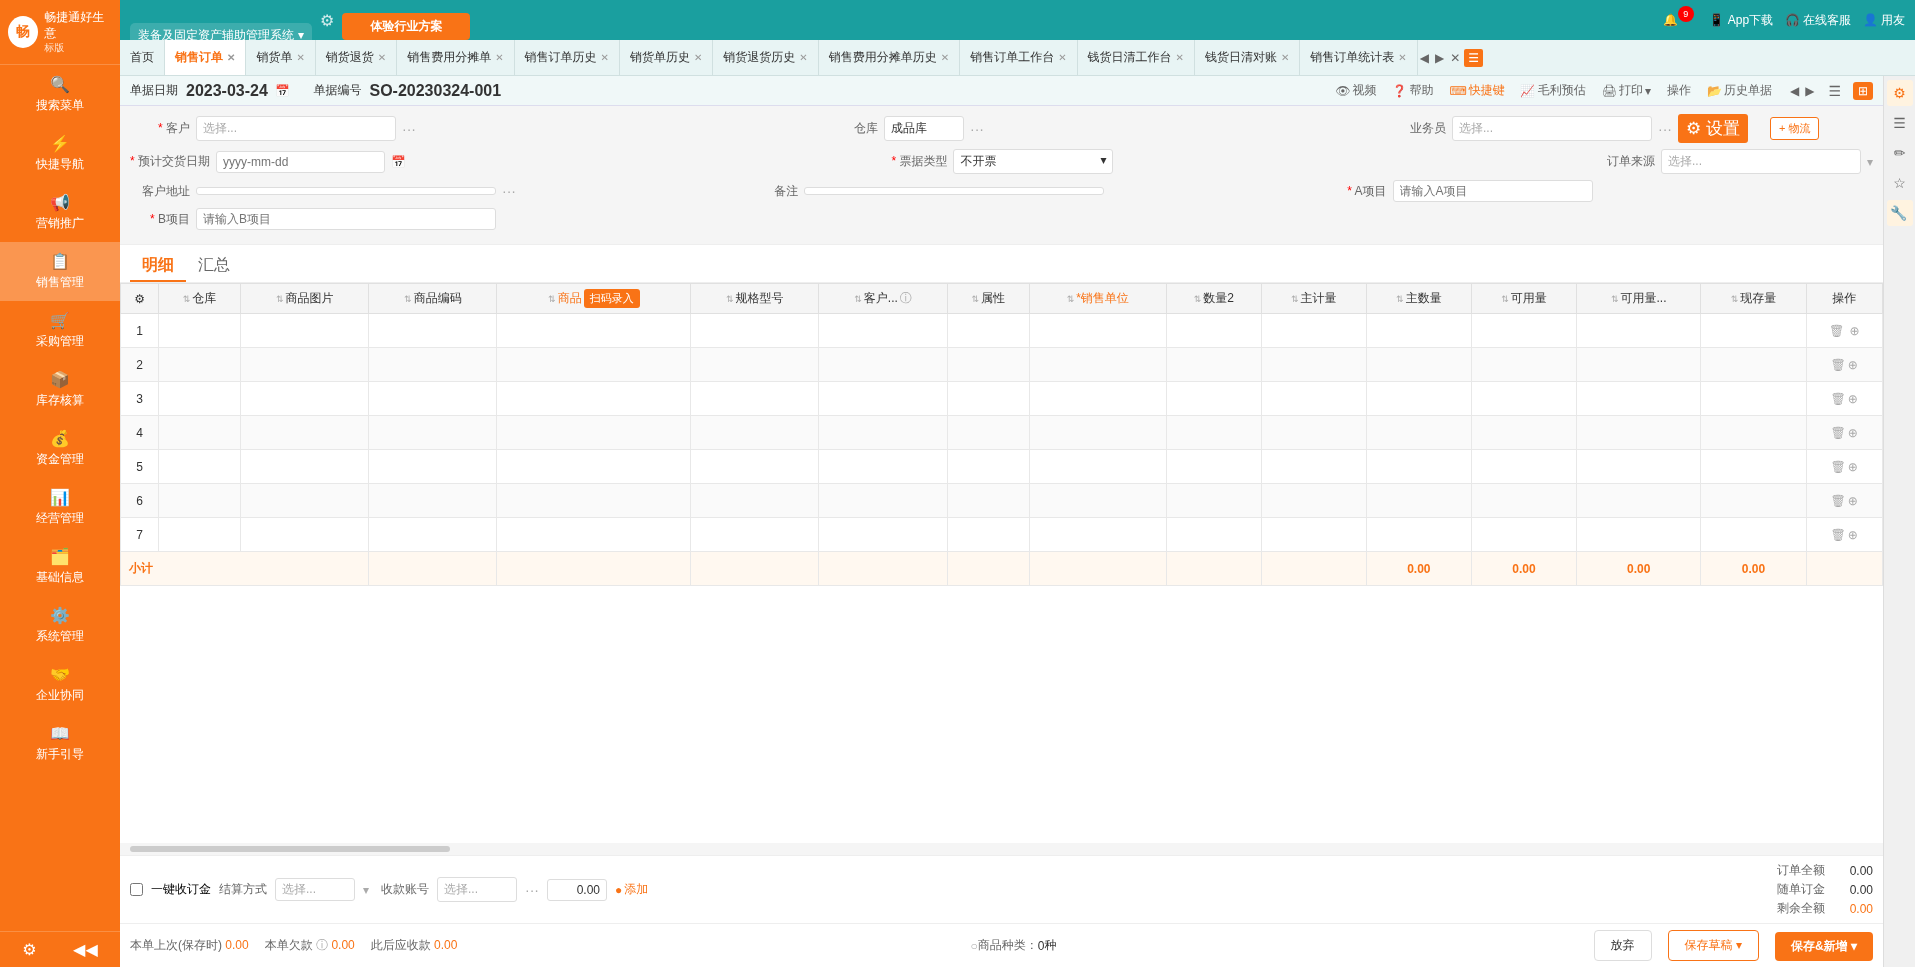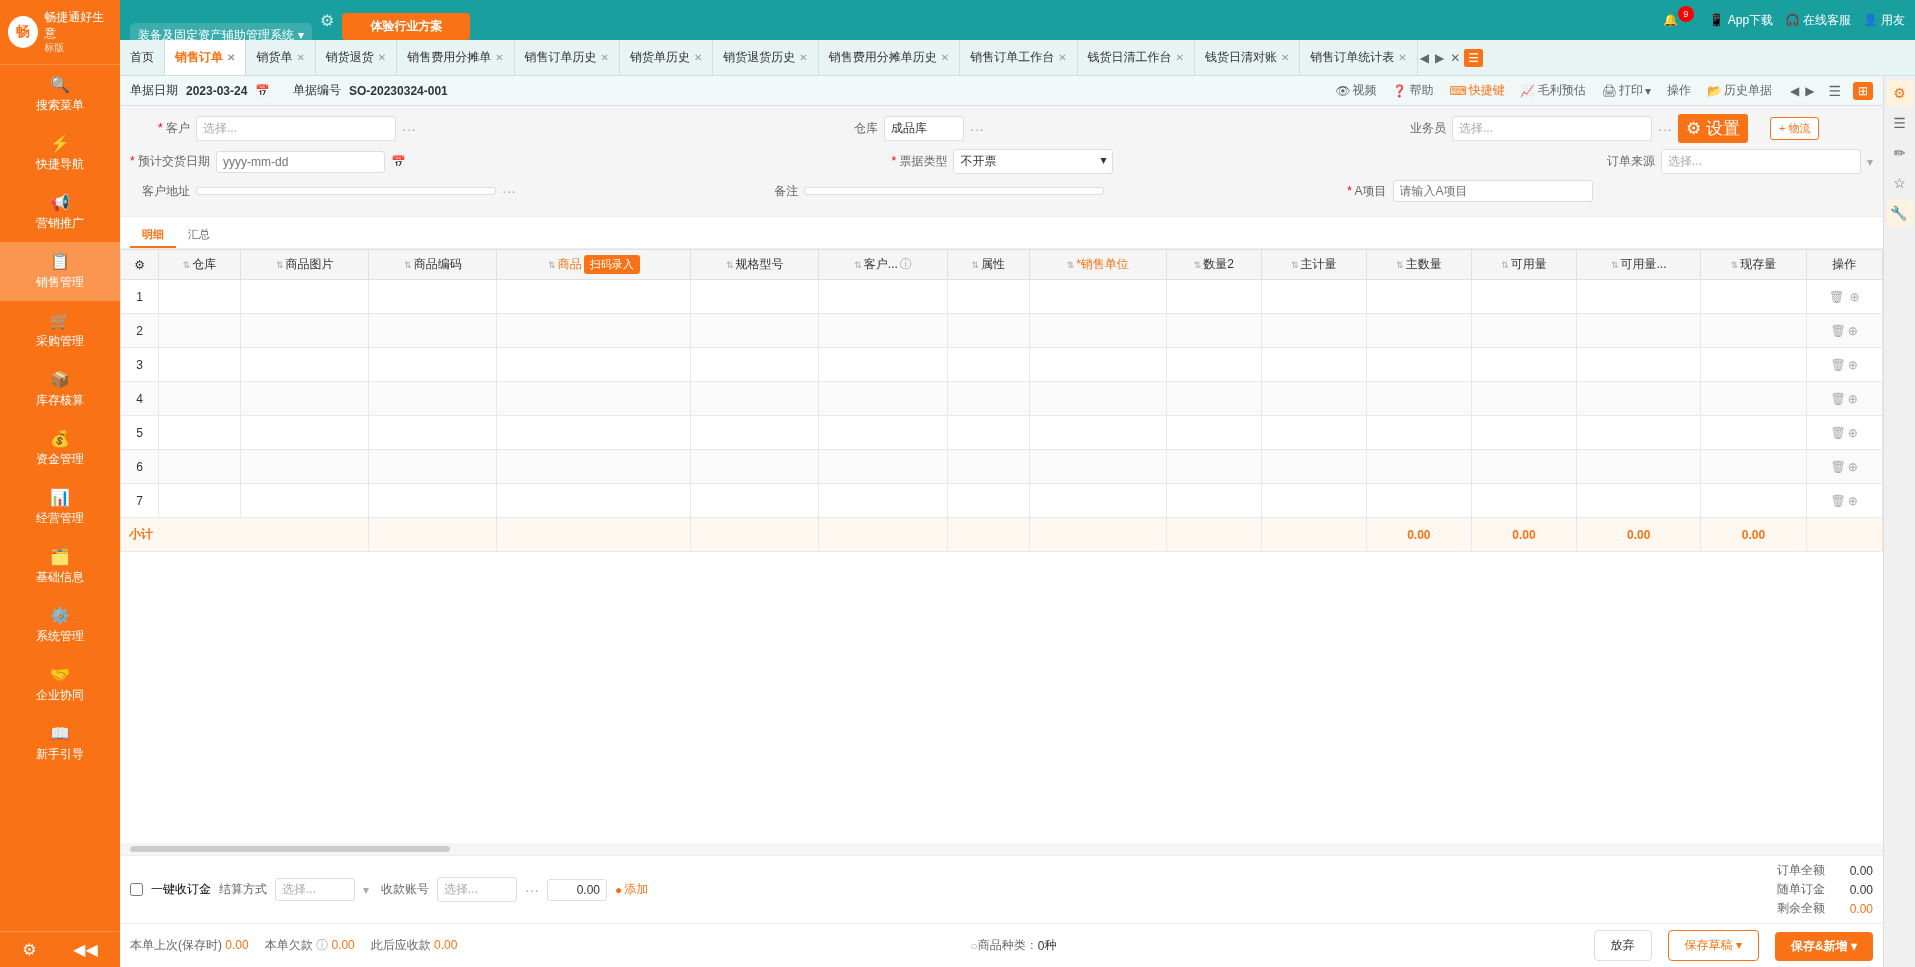--- a/index.html
+++ b/index.html
@@ -143,21 +143,21 @@
     .toolbar-row {
       background: #f0f8f8;
       padding: 4px 10px;
       display: flex;
       align-items: center;
       gap: 8px;
       border-bottom: 1px solid #dde;
       flex-shrink: 0;
     }
     .toolbar-label { color: #333; font-size: 12px; }
-    .toolbar-value { color: #333; font-size: 12px; font-weight: bold; }
+    .toolbar-value { color: #333; font-size: 16px; font-weight: bold; }
     .toolbar-btn {
       display: flex; align-items: center; gap: 2px;
       cursor: pointer; color: #666; font-size: 12px;
       padding: 2px 4px;
     }
     .toolbar-btn.orange { color: #f97316; }
     .toolbar-spacer { flex: 1; }
 
     
     .form-section {
@@ -179,21 +179,21 @@
     }
     .form-input.wide { min-width: 200px; }
     .form-input.placeholder { color: #aaa; }
     .form-dots { color: #aaa; cursor: pointer; font-size: 14px; }
 
     
     .detail-tabs { display: flex; padding: 6px 10px 0; border-bottom: 1px solid #eee; flex-shrink: 0; background: white; }
     .detail-tab {
       padding: 4px 12px;
       cursor: pointer;
-      font-size: 11px;
+      font-size: 16px;
       border-bottom: 2px solid transparent;
       color: #666;
     }
     .detail-tab.active { color: #f97316; border-bottom-color: #f97316; font-weight: bold; }
 
     
     .table-container { flex: 1; overflow: auto; background: white; }
     .data-table { width: 100%; border-collapse: collapse; font-size: 12px; min-width: 1300px; }
     .data-table th {
       background: #f5f5f5;
@@ -593,20 +593,24 @@
           <span class="form-input" style="min-width:300px;"></span>
           <span class="form-dots">···</span>
           <div style="flex:0.3"></div>
           <span class="form-label">备注</span>
           <span class="form-input" style="min-width:300px;"></span>
           <div style="flex:0.3"></div>
           <span class="form-label required">A项目</span>
           <input type="text" class="form-input wide" style="min-width: 200px;" placeholder="请输入A项目">
         </div>
 
+        <div class="form-row">
+          <span class="form-label required">B项目</span>
+          <input type="text" class="form-input" style="min-width: 300px;" placeholder="请输入B项目">
+        </div>
       </div>
 
       <div class="detail-tabs">
         <div class="detail-tab active">明细</div>
         <div class="detail-tab">汇总</div>
       </div>
 
       <div class="table-container">
         <table class="data-table">
           <thead>

